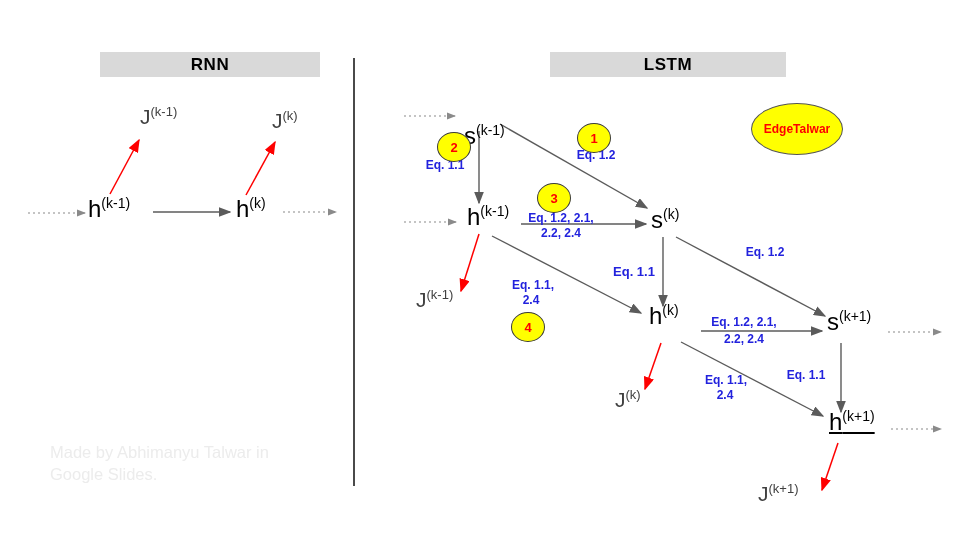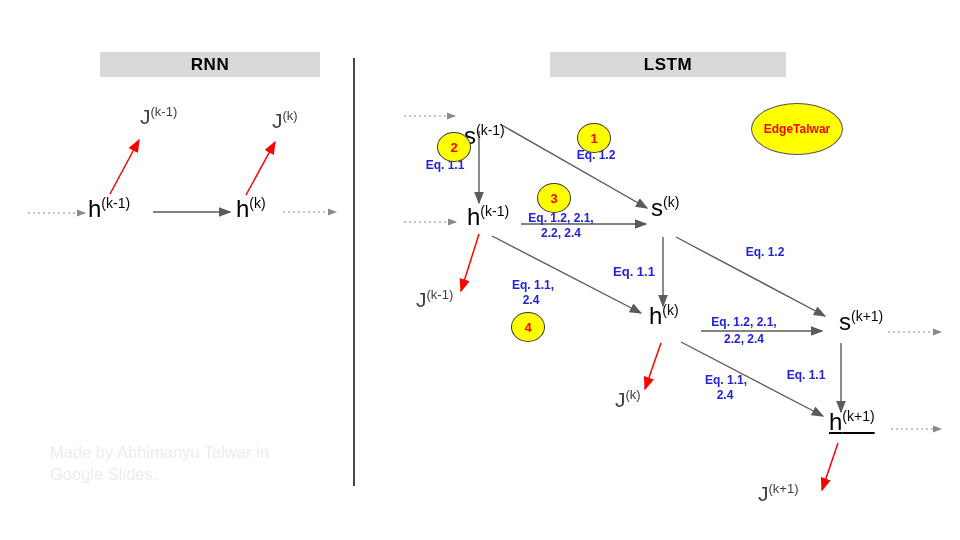--- a/index.html
+++ b/index.html
@@ -88,23 +88,23 @@
   <div class="hdr" style="left:550px;top:52px;width:236px;">LSTM</div>
   <div class="divider"></div>
 
   <div class="node" style="left:88px;top:197px;"><span class="nb">h</span><span class="ns">(k-1)</span></div>
   <div class="node" style="left:236px;top:197px;"><span class="nb">h</span><span class="ns">(k)</span></div>
   <div class="jnode" style="left:140px;top:106px;"><span class="nb">J</span><span class="ns">(k-1)</span></div>
   <div class="jnode" style="left:272px;top:110px;"><span class="nb">J</span><span class="ns">(k)</span></div>
 
   <div class="node" style="left:464px;top:84px;margin-top:40px;"><span class="nb">s</span><span class="ns">(k-1)</span></div>
   <div class="node" style="left:467px;top:205px;"><span class="nb">h</span><span class="ns">(k-1)</span></div>
-  <div class="node" style="left:651px;top:196px;"><span class="nb">s</span><span class="ns">(k)</span></div>
+  <div class="node" style="left:651px;top:208px;"><span class="nb">s</span><span class="ns">(k)</span></div>
   <div class="node" style="left:649px;top:304px;"><span class="nb">h</span><span class="ns">(k)</span></div>
-  <div class="node" style="left:827px;top:310px;margin-left:12px;"><span class="nb">s</span><span class="ns">(k+1)</span></div>
+  <div class="node" style="left:827px;top:310px;"><span class="nb">s</span><span class="ns">(k+1)</span></div>
   <div class="node" style="left:829px;top:410px;text-decoration:underline;"><span class="nb">h</span><span class="ns">(k+1)</span></div>
   <div class="jnode" style="left:416px;top:289px;"><span class="nb">J</span><span class="ns">(k-1)</span></div>
   <div class="jnode" style="left:615px;top:389px;"><span class="nb">J</span><span class="ns">(k)</span></div>
   <div class="jnode" style="left:758px;top:483px;"><span class="nb">J</span><span class="ns">(k+1)</span></div>
 
   <div class="badge" style="left:577px;top:123px;">
       <span>1</span>
     </div>
   <div class="badge" style="left:437px;top:132px;">
       <span>2</span>

